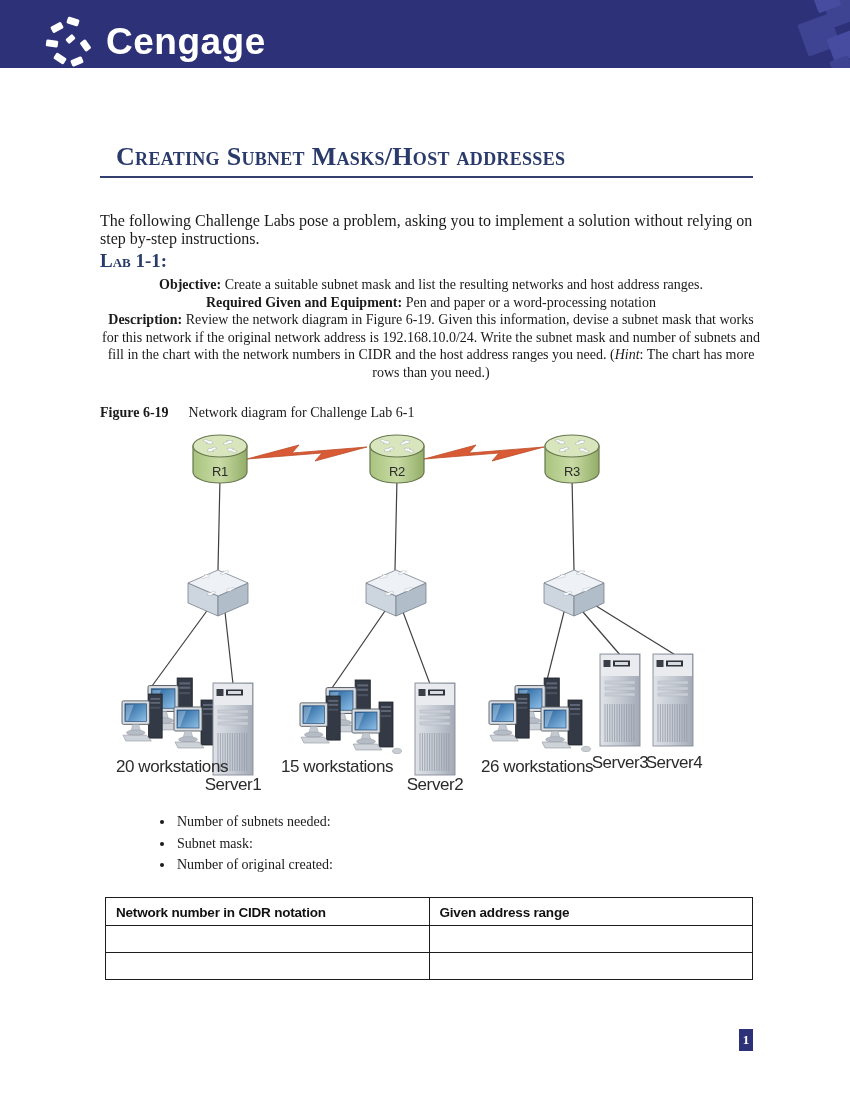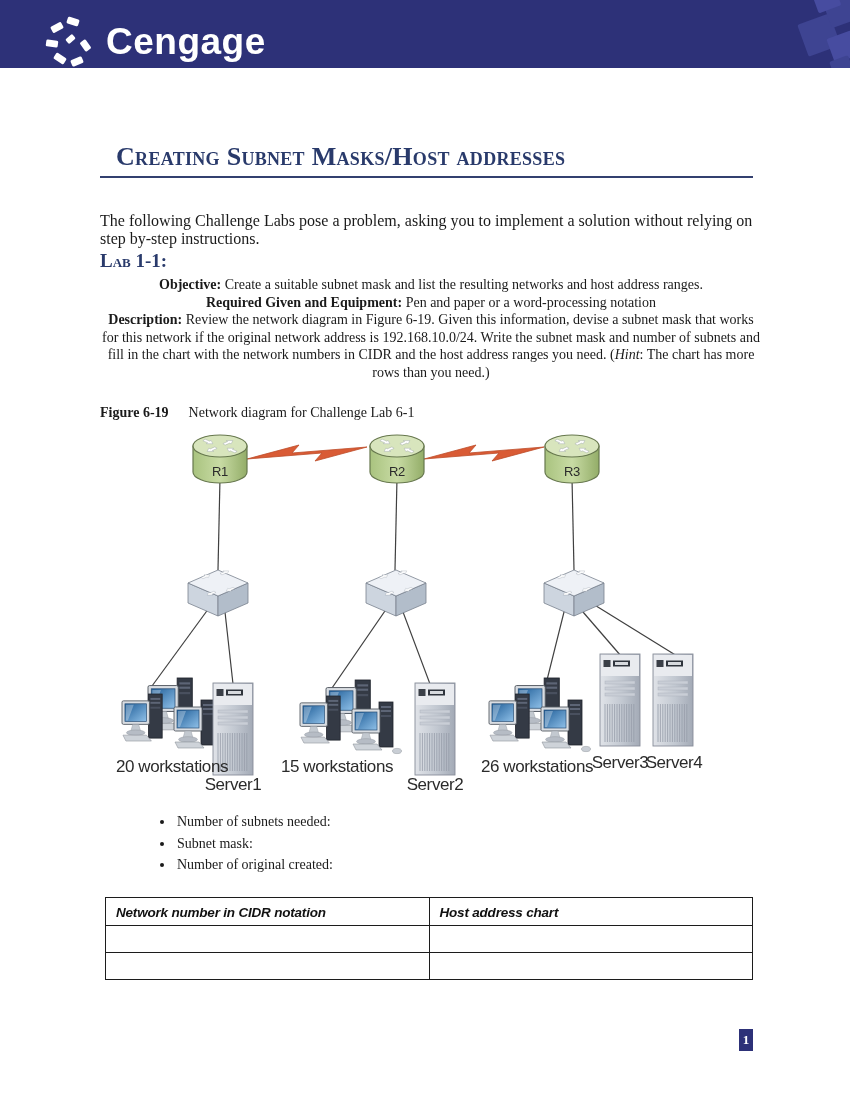--- a/index.html
+++ b/index.html
@@ -66,21 +66,21 @@
     position: absolute; left: 100px; top: 814px; width: 560px;
     margin: 0; padding-left: 75px; font-size: 14px;
   }
   .bullets li { margin-bottom: 5.5px; padding-left: 2px; }
 
   
   .grid {
     position: absolute; left: 105px; top: 897px; width: 648px;
     border-collapse: collapse; table-layout: fixed;
   }
-  .grid th, .grid td { border: 1.4px solid #1c1c1c; font-style: italic; }
+  .grid th, .grid td { border: 1.4px solid #1c1c1c; }
   .grid th {
     height: 28px; text-align: left; padding: 2px 10px 0 10px;
     font-family: "Liberation Sans", sans-serif; font-size: 13.5px;
     letter-spacing: -0.2px; color: #111; font-weight: bold; vertical-align: middle;
   }
   .grid td { height: 27px; }
 
   
   .page-badge {
     position: absolute; left: 739px; top: 1029px; width: 14px; height: 22px;
@@ -286,21 +286,21 @@
 <ul class="bullets">
   <li>Number of subnets needed:</li>
   <li>Subnet mask:</li>
   <li>Number of original created:</li>
 </ul>
 
 <table class="grid">
   <tbody>
       <tr>
     <th>Network number in CIDR notation</th>
-    <th>Host address chart</th>
+    <th>Given address range</th>
   </tr>
   <tr>
     <td></td>
     <td></td>
   </tr>
   <tr>
     <td></td>
     <td></td>
   </tr>
 </tbody>

